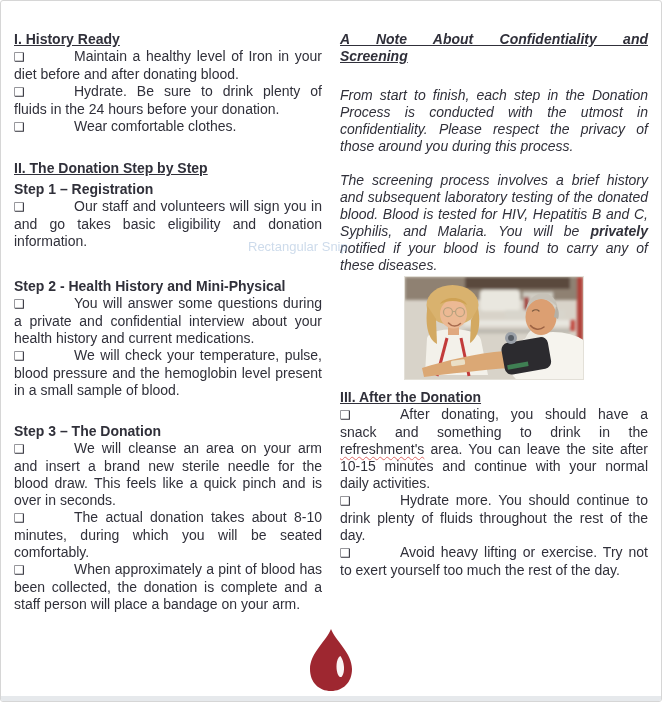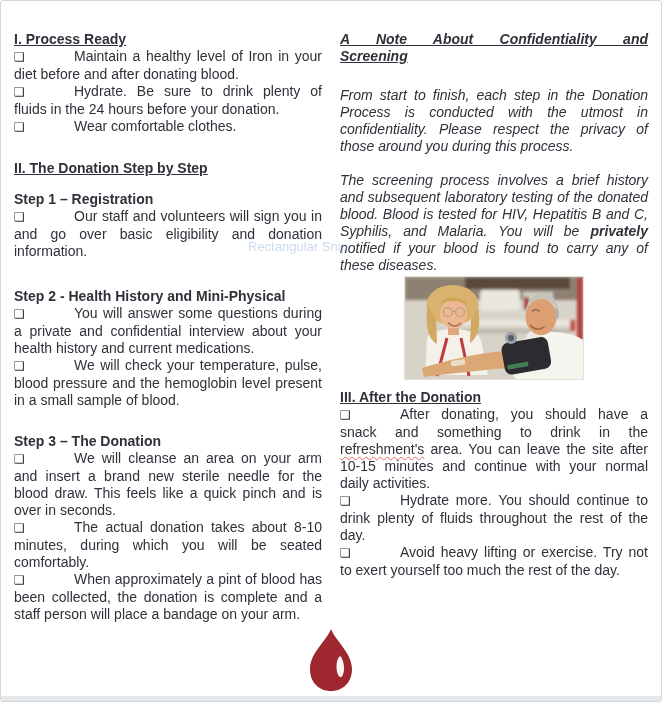--- a/index.html
+++ b/index.html
@@ -38,21 +38,21 @@
 
   .it { font-style:italic; }
   .note-h { font-weight:bold; font-style:italic; text-decoration:underline; }
   .note-h .l1 { display:block; text-align-last:justify;text-align:right; }
   .note-h .l2 { display:block; }
   .bold-word { font-weight:bold; }
   .misspell { text-decoration:underline wavy #e06666 1px; text-underline-offset:2px; text-decoration-skip-ink:none; }
 
   .mt17 { margin-top:17px; }
   .mt16 { margin-top:24px; }
-  .mt14 { margin-top:14px; }
+  .mt14 { margin-top:4px; }
   .mt20 { margin-top:28px; }
   .mt22 { margin-top:22px; }
 
   .photo-wrap { width:178px; height:102px; margin:2px auto 9px auto; border:1px solid #e3e0d8; box-sizing:content-box; }
   .photo-wrap svg { display:block; }
 
   .watermark {
     position:absolute; left:247px; top:237px;
     font-size:13px; color:rgba(145,175,210,0.45);
     pointer-events:none; white-space:nowrap;
@@ -62,29 +62,29 @@
 </style>
 </head>
 <body>
 
 <div class="page">
 
 
   <div class="columns">
 
     <div class="col">
-      <div class="h">I. Process Ready</div>
+      <div class="h">I. History Ready</div>
       <p><span class="bchar">❑</span><span>Maintain a healthy level of Iron in your diet before and after donating blood.</span></p>
       <p><span class="bchar">❑</span><span>Hydrate.  Be sure to drink plenty of fluids in the 24 hours before your donation.</span></p>
       <p><span class="bchar">❑</span><span>Wear comfortable clothes.</span></p>
 
       <div class="h mt16">II. The Donation Step by Step</div>
 
       <div class="sh mt14">Step 1 – Registration</div>
-      <p><span class="bchar">❑</span><span>Our staff and volunteers will sign you in and go over basic eligibility and donation information.</span></p>
+      <p><span class="bchar">❑</span><span>Our staff and volunteers will sign you in and go takes basic eligibility and donation information.</span></p>
 
       <div class="sh mt20">Step 2 - Health History and Mini-Physical</div>
       <p><span class="bchar">❑</span><span>You will answer some questions during a private and confidential interview about your health history and current medications.</span></p>
       <p><span class="bchar">❑</span><span>We will check your temperature, pulse, blood pressure and the hemoglobin level present in a small sample of blood.</span></p>
 
       <div class="sh mt16">Step 3 – The Donation</div>
       <p><span class="bchar">❑</span><span>We will cleanse an area on your arm and insert a brand new sterile needle for the blood draw. This feels like a quick pinch and is over in seconds.</span></p>
       <p><span class="bchar">❑</span><span>The actual donation takes about 8-10 minutes, during which you will be seated comfortably.</span></p>
       <p><span class="bchar">❑</span><span>When approximately a pint of blood has been collected, the donation is complete and a staff person will place a bandage on your arm.</span></p>
     </div>

